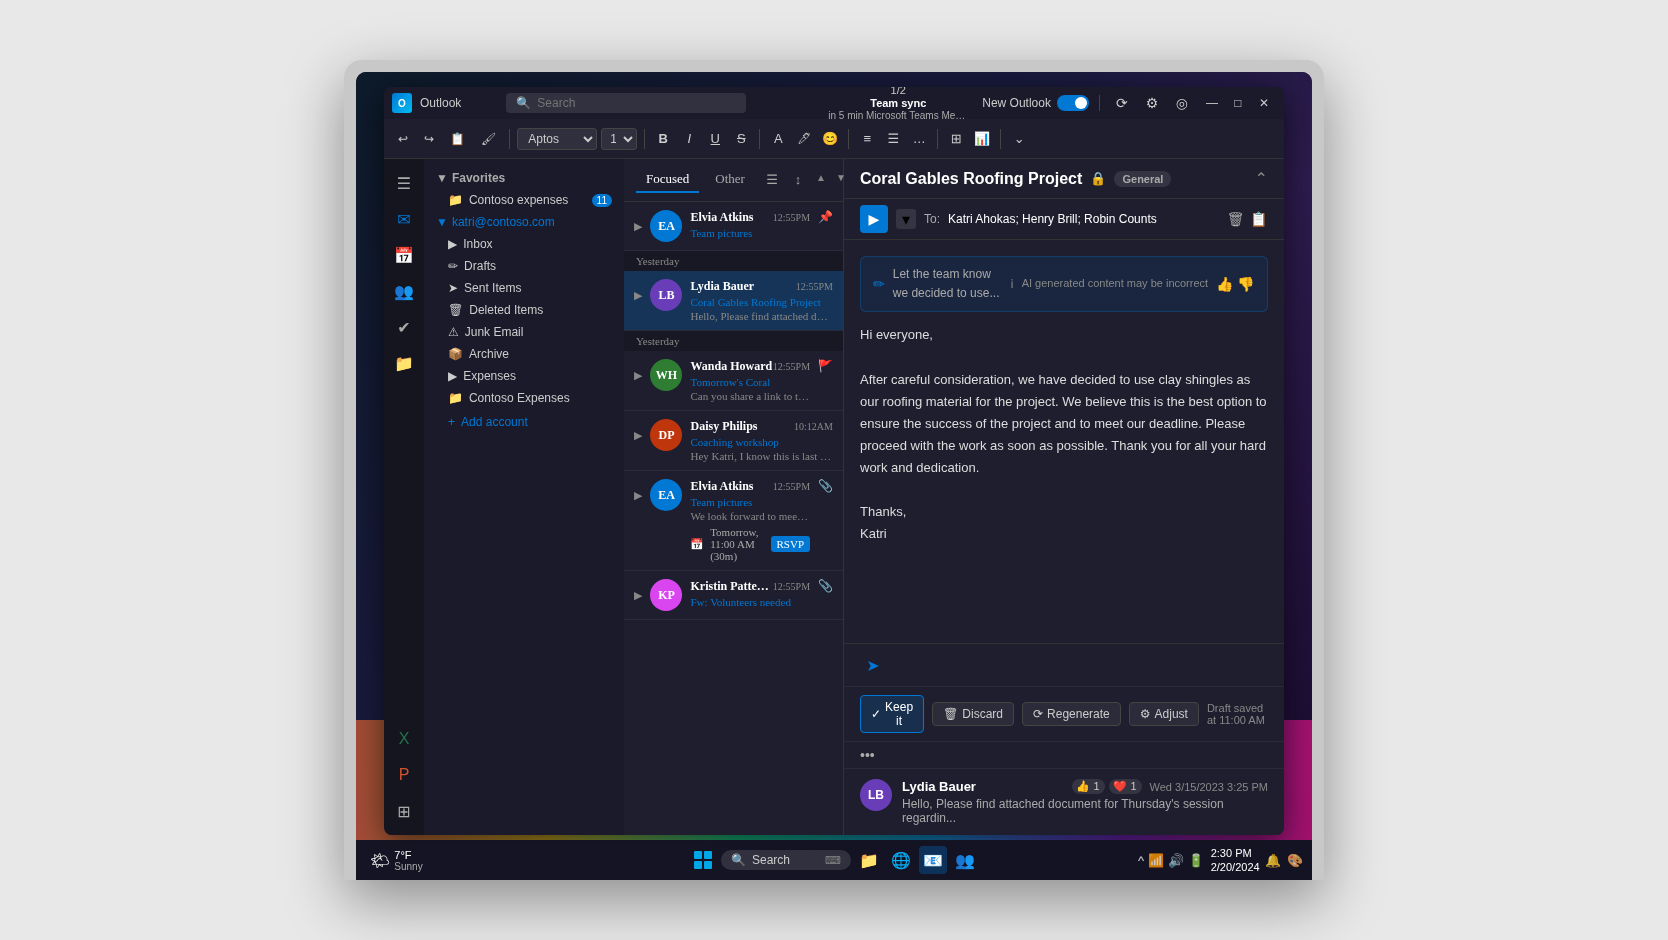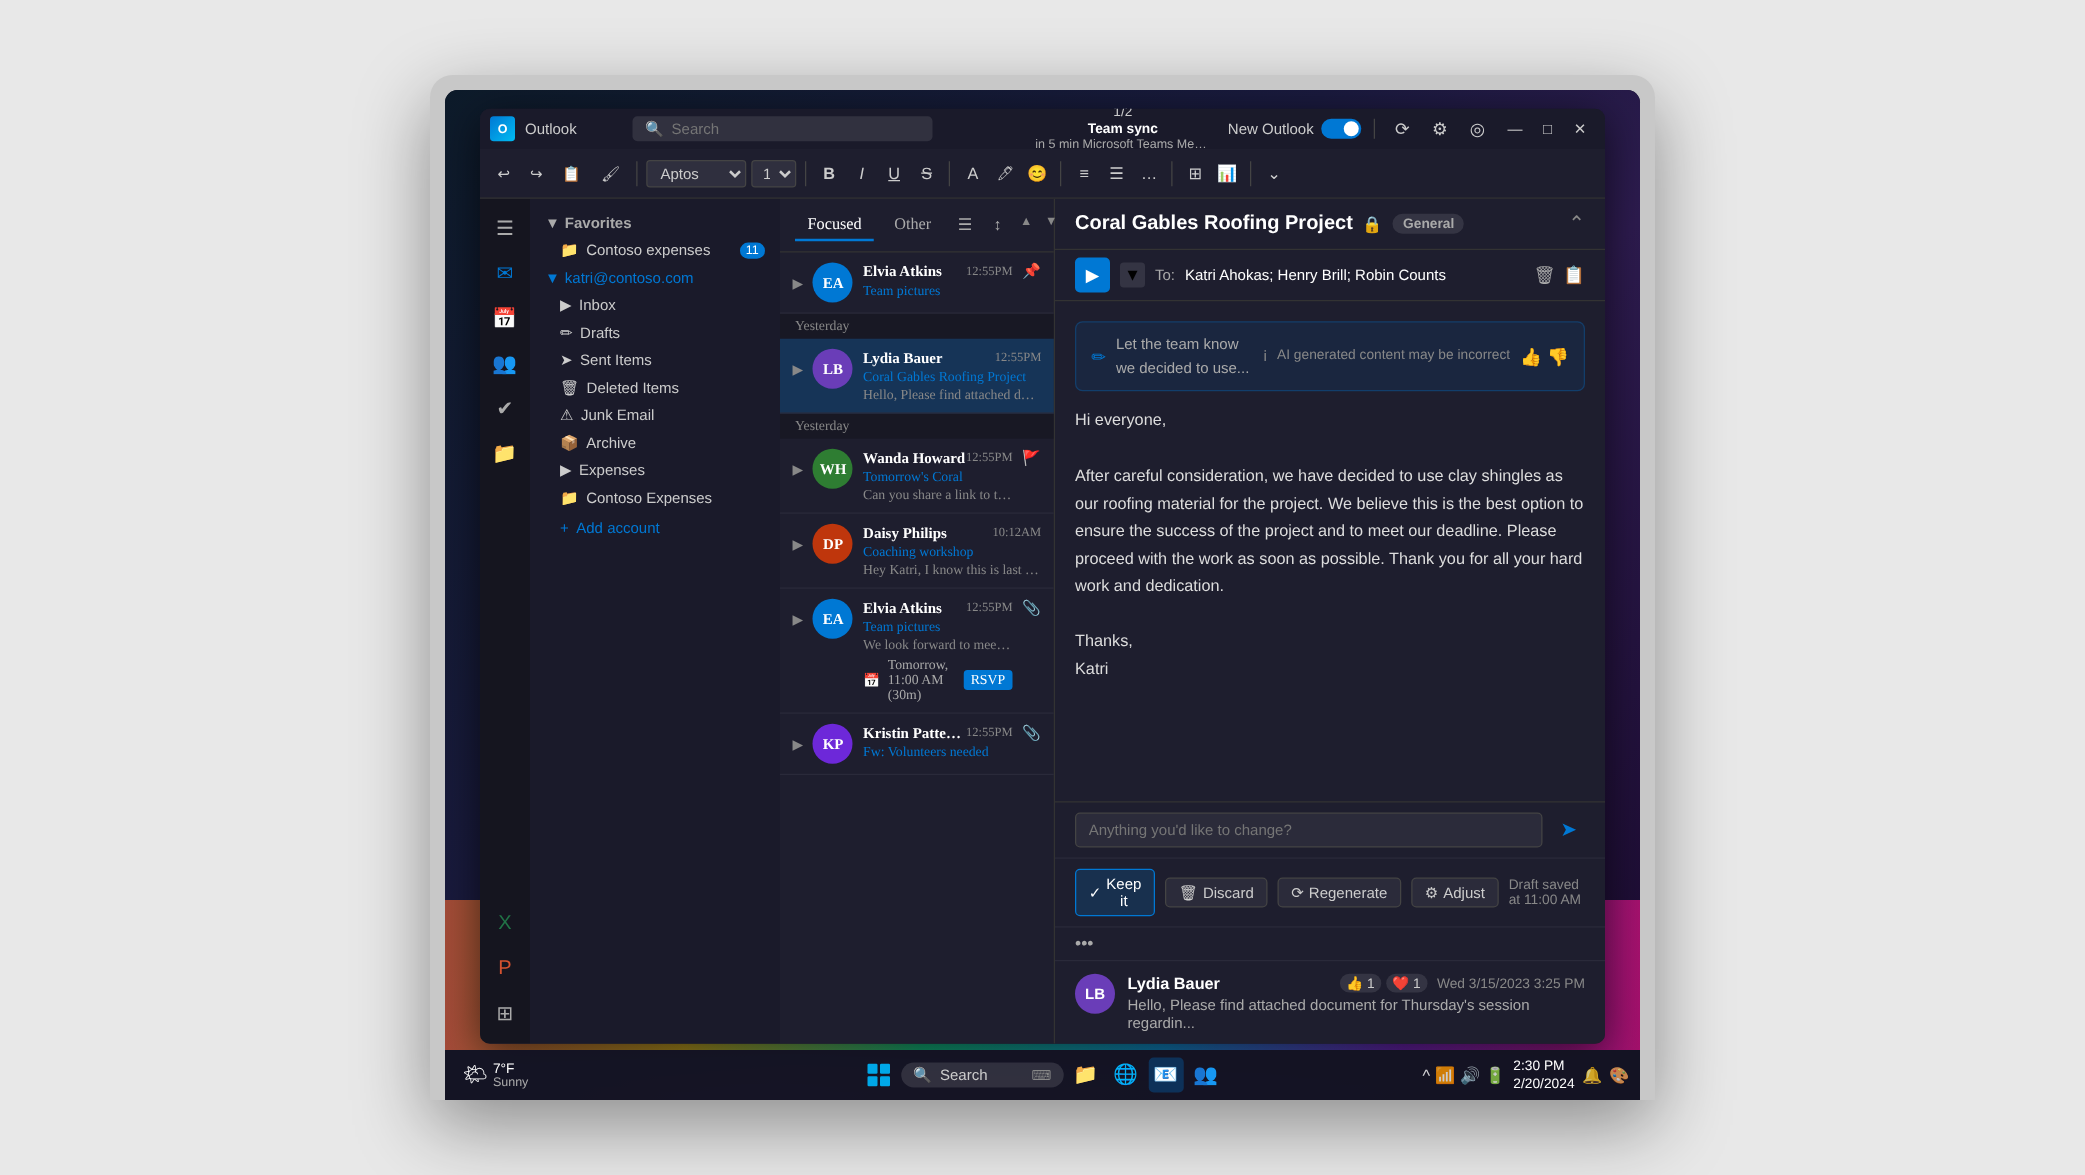--- a/index.html
+++ b/index.html
@@ -1053,21 +1053,21 @@
                   <span style="font-size:11px;color:#888;">📅</span>
                   <span style="font-size:11px;color:#aaa;">Tomorrow, 11:00 AM (30m)</span>
                   <span class="rsvp-badge">RSVP</span>
                 </div>
               </div>
               <span style="color:#888;font-size:12px;">📎</span>
             </div>
 
             <div class="email-item">
               <span style="color:#888;font-size:11px;margin-top:10px;">▶</span>
-              <div class="email-avatar" style="background:#6d28d9;">KP</div>
+              <div class="email-avatar" style="background:#d946ef;">KP</div>
               <div class="email-item-content">
                 <div class="email-item-header">
                   <span class="email-sender">Kristin Patterson (2)</span>
                   <span class="email-time">12:55PM</span>
                 </div>
                 <div class="email-subject">Fw: Volunteers needed</div>
               </div>
               <span style="color:#888;font-size:12px;">📎</span>
             </div>
           </div>
@@ -1113,21 +1113,20 @@
                 <p>Hi everyone,</p>
                 <br>
                 <p>After careful consideration, we have decided to use clay shingles as our roofing material for the project. We believe this is the best option to ensure the success of the project and to meet our deadline. Please proceed with the work as soon as possible.  Thank you for all your hard work and dedication.</p>
                 <br>
                 <p>Thanks,</p>
                 <p>Katri</p>
               </div>
             </div>
 
             <div class="reply-input-bar">
-              <input class="reply-input" type="text" placeholder="Anything you'd like to change?" style="">
               <button class="reply-send-btn">➤</button>
             </div>
 
             <div class="ai-action-buttons">
               <button class="ai-action-btn primary">
                 <span>✓</span>
                 <span>Keep it</span>
               </button>
               <button class="ai-action-btn">
                 <span>🗑</span>

